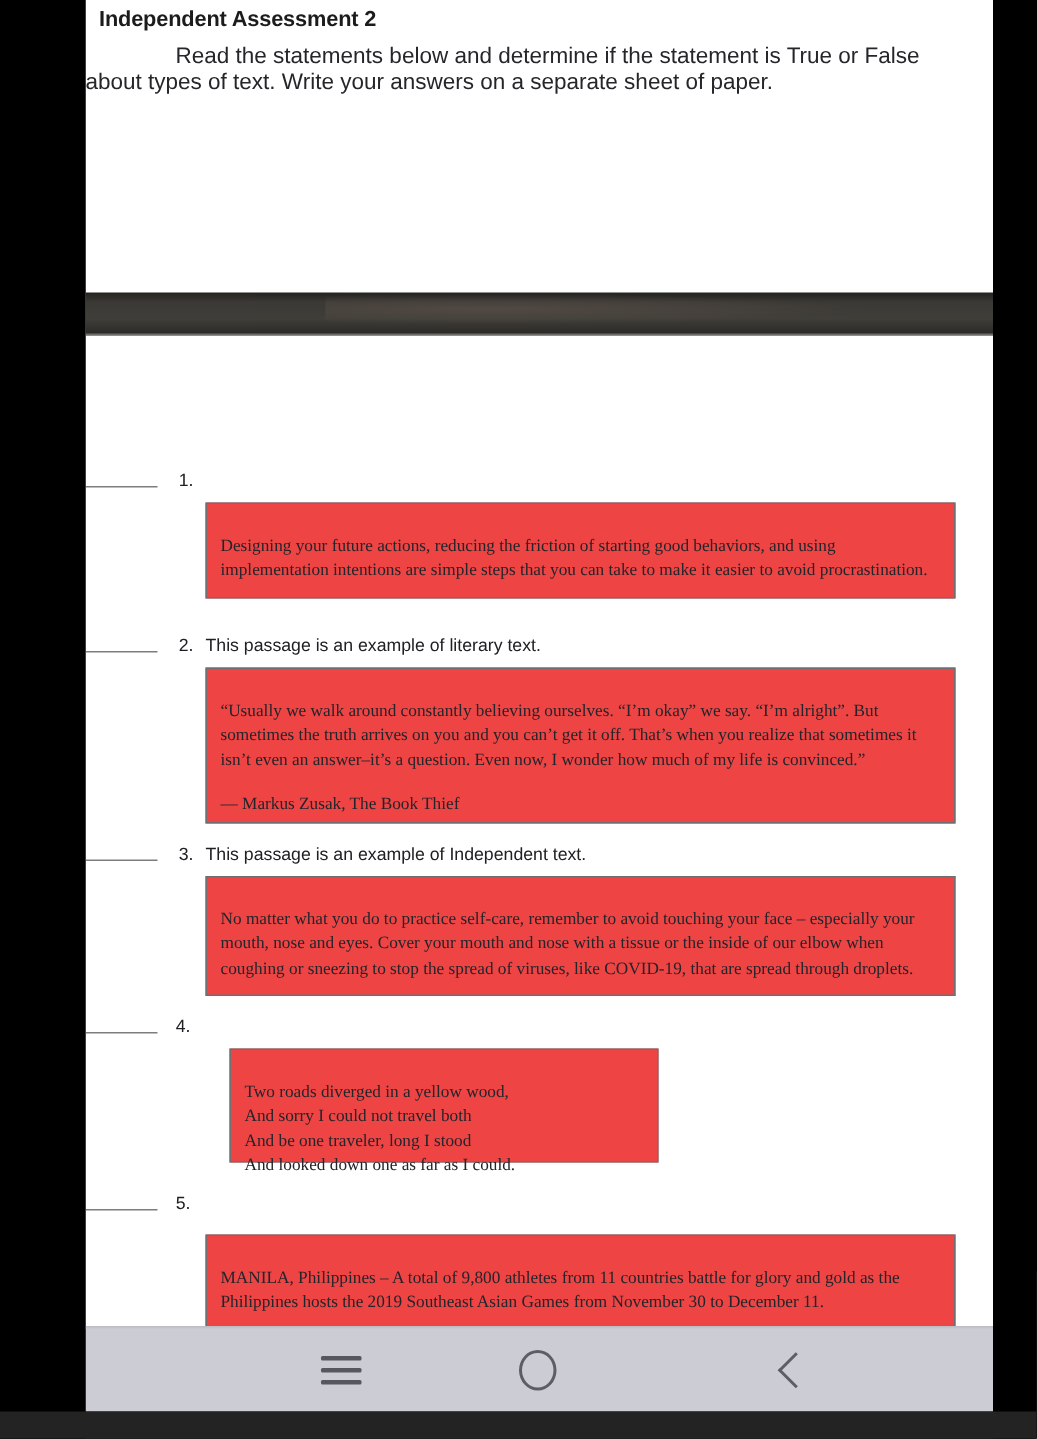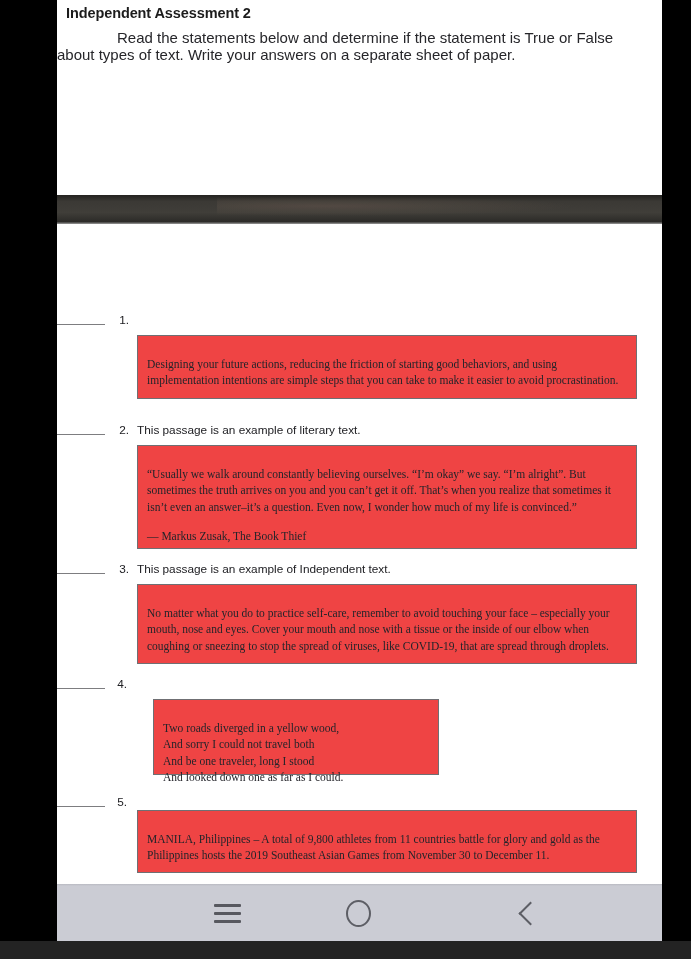--- a/index.html
+++ b/index.html
@@ -263,21 +263,21 @@
           <span class="verse-line">And looked down one as far as I could.</span>
         </p>
       </div>
     </div>
 
     <div class="item tight" style="top:795px;">
       <div class="item-head">
         <span class="answer-blank"></span>
         <span class="item-number">5.</span>
       </div>
-      <div class="passage-box" style="top:15px; left:80px; width:500px; height:63px;">
+      <div class="passage-box" style="top:28px; left:80px; width:500px; height:63px;">
         <p>MANILA, Philippines – A total of 9,800 athletes from 11 countries battle for glory and gold as the Philippines hosts the 2019 Southeast Asian Games from November 30 to December 11.</p>
       </div>
     </div>
 
   </div>
 
   <div id="navbar">
     <div class="nav-top-edge"></div>
 
     <div class="nav-btn" id="nav-recents">

